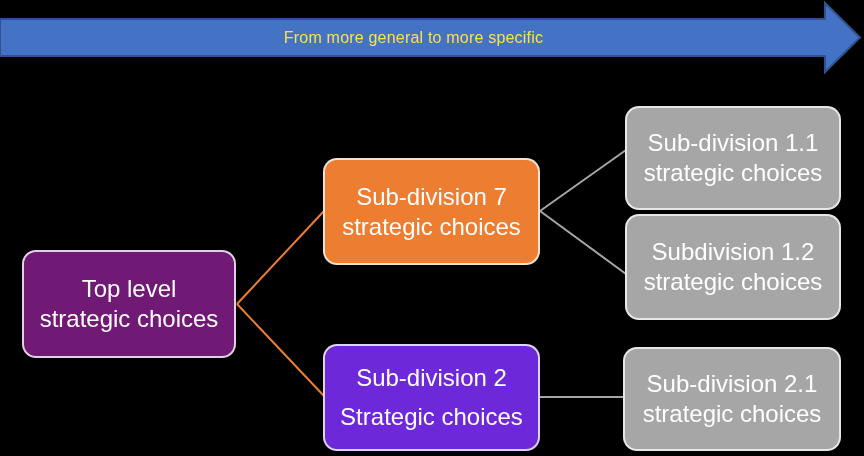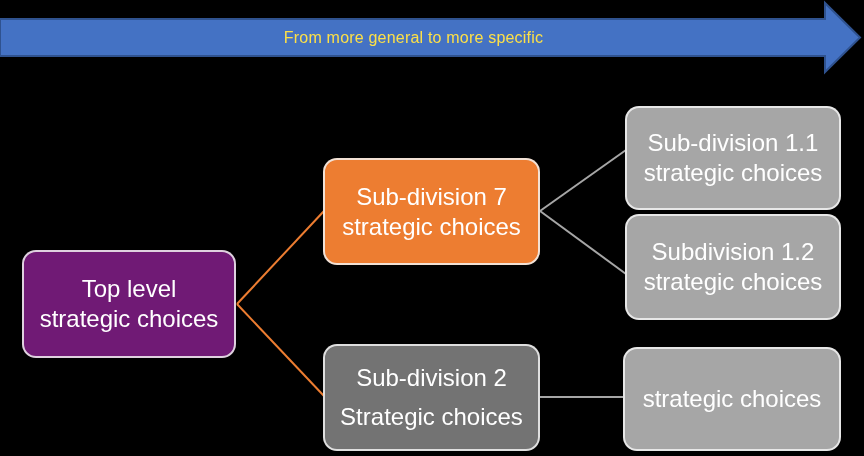--- a/index.html
+++ b/index.html
@@ -76,32 +76,33 @@
   <div class="node" style="left: 22px; top: 250px; width: 214px; height: 108px; background: #701a75;">
     <span>Top level</span>
     <span>strategic choices</span>
   </div>
 
   <div class="node" style="left: 323px; top: 158px; width: 217px; height: 107px; background: rgb(237, 125, 49);">
     <span>Sub-division 7</span>
     <span>strategic choices</span>
   </div>
 
-  <div class="node" style="left: 323px; top: 344px; width: 217px; height: 107px; background: #737373;">
+  <div class="node" style="left: 323px; top: 344px; width: 217px; height: 107px; background: #6d28d9;">
     <span>Sub-division 2</span>
     <span class="gap">Strategic choices</span>
   </div>
 
   <div class="node" style="left: 625px; top: 97px; width: 216px; height: 104px; background: rgb(166, 166, 166); margin-top: 9px;">
     <span>Sub-division 1.1</span>
     <span>strategic choices</span>
   </div>
 
   <div class="node" style="left: 625px; top: 214px; width: 216px; height: 106px; background: rgb(166, 166, 166);">
     <span>Subdivision 1.2</span>
     <span>strategic choices</span>
   </div>
 
   <div class="node" style="left: 623px; top: 347px; width: 218px; height: 104px; background: rgb(166, 166, 166);">
+    <span>Sub-division 2.1</span>
     <span>strategic choices</span>
   </div>
 
 </div>
 
 </body></html>

